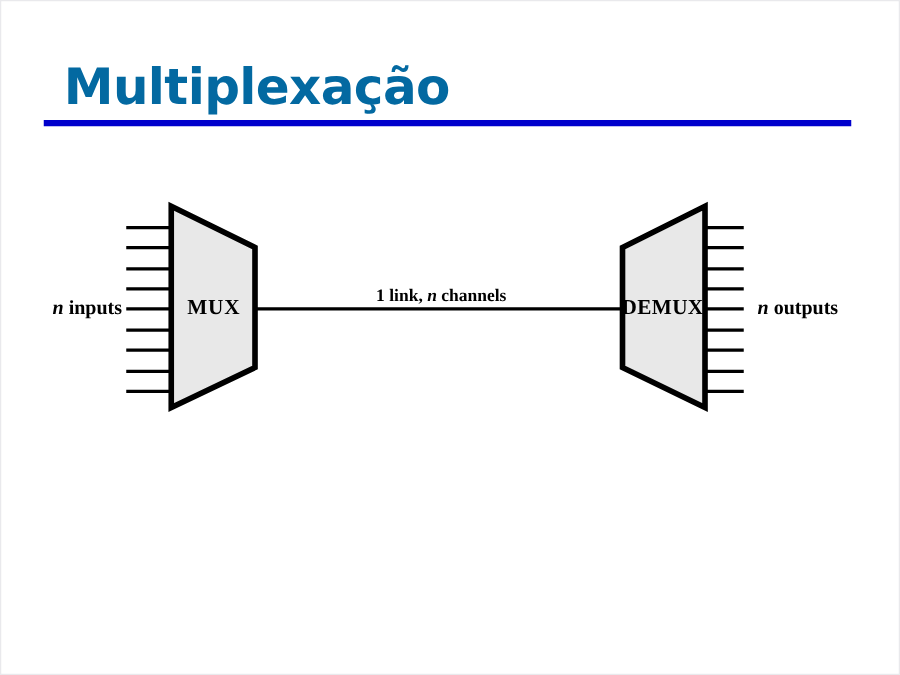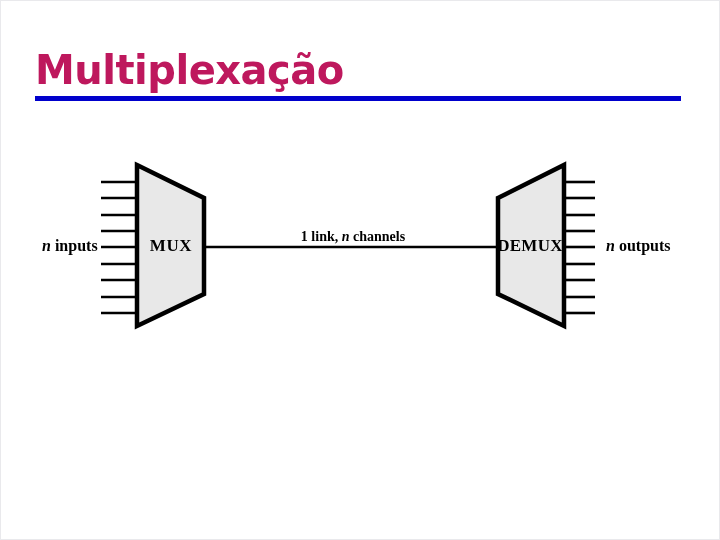--- a/index.html
+++ b/index.html
@@ -31,22 +31,23 @@
     top: 46px;
     width: 650px;
     height: 58px;
   }
   #page-title {
     font-family: "DejaVu Sans", "Liberation Sans", sans-serif;
     font-weight: bold;
     font-size: 40px;
     line-height: 46px;
     letter-spacing: -0.5px;
-    color: #be185d;
+    color: #0369a1;
     white-space: nowrap;
+    margin-left: 16px;
   }
   #title-rule {
     position: absolute;
     left: 0px;
     top: 49px;
     width: 646px;
     height: 5px;
     background: #0000CC;
   }
 

